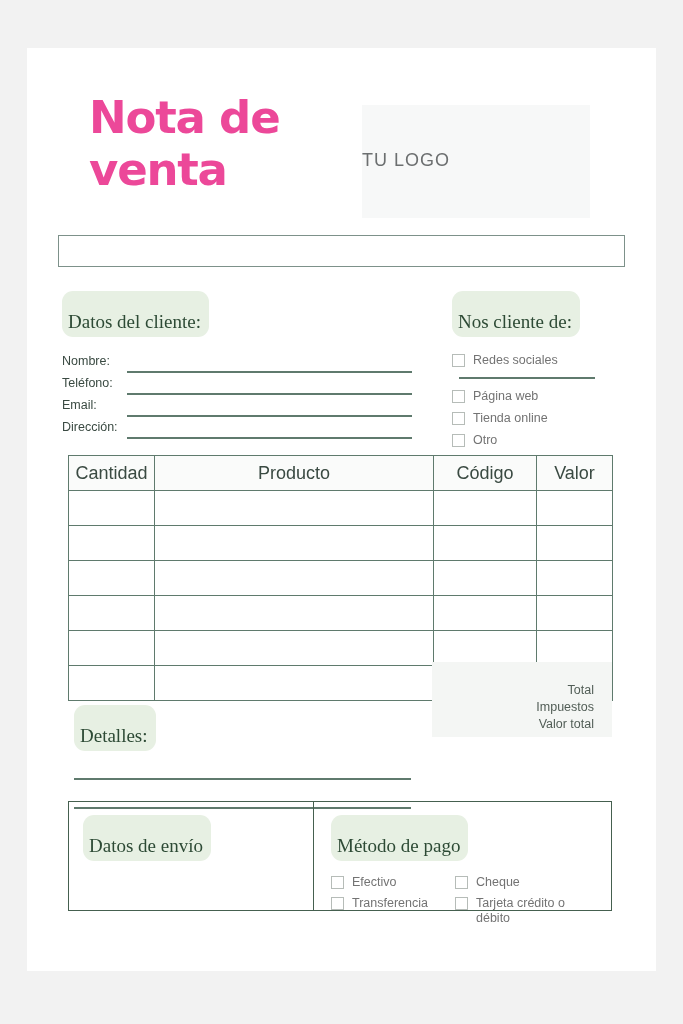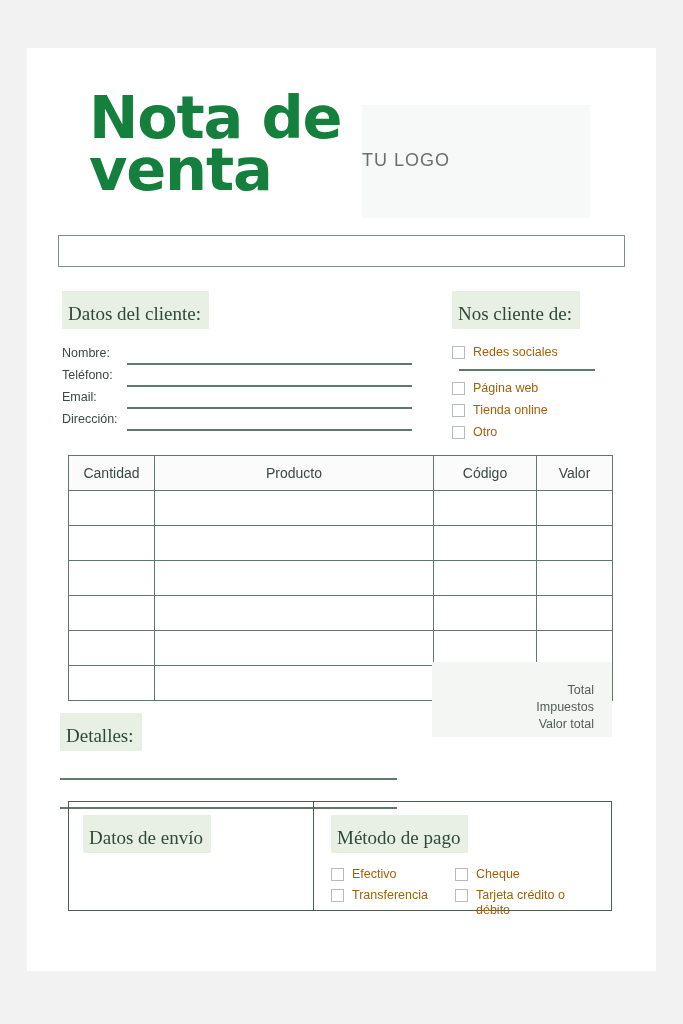--- a/index.html
+++ b/index.html
@@ -25,24 +25,24 @@
     position: absolute;
     left: 0; top: 0;
     width: 629px; height: 170px;
   }
   #doc-title {
     position: absolute;
     left: 62px; top: 44px;
     width: 260px;
     font-family: "DejaVu Sans", sans-serif;
     font-weight: bold;
-    font-size: 59px;
+    font-size: 45px;
     line-height: 52px;
     letter-spacing: -1.2px;
-    color: #15803d;
+    color: #ec4899;
   }
   #logo-box {
     position: absolute;
     left: 335px; top: 57px;
     width: 228px; height: 113px;
     background: #f7f8f8;
   }
   #logo-text {
     position: absolute;
     left: 0; top: 45px;
@@ -83,21 +83,22 @@
     position: absolute;
     left: 35px; top: 243px;
     width: 350px;
   }
   .section-heading {
     display: inline-block;
     font-family: "Liberation Serif", serif;
     font-size: 19px;
     color: #2d4a35;
     background: #e7f0e3;
-    padding: 12px 8px 4px 6px;
+    padding: 20px 8px 4px 6px;
+    border-radius: 11px;
   }
   .field-list { margin-top: 17px; }
   .field-row {
     position: relative;
     height: 22px;
   }
   .field-label {
     position: absolute;
     left: 0; top: 0;
     font-size: 12.5px;
@@ -124,21 +125,21 @@
   .checkbox {
     width: 13px; height: 13px;
     border: 1.4px solid #b6bcb8;
     background: #fff;
     flex: 0 0 13px;
     margin-top: 1px;
   }
   .cb-label {
     margin-left: 8px;
     font-size: 12.5px;
-    color: #a16207;
+    color: #737373;
     line-height: 15px;
   }
   #source-divider {
     width: 136px;
     border-bottom: 2.5px solid #5f7a6d;
     margin: 9px 0 10px 7px;
   }
 
   
   #items-table {
@@ -147,35 +148,34 @@
     width: 544px;
     border-collapse: collapse;
     table-layout: fixed;
   }
   #items-table th, #items-table td {
     border: 1.4px solid #5f7a6d;
     height: 35px;
   }
   #items-table th {
     font-weight: normal;
-    font-size: 14px;
+    font-size: 18px;
     color: #3a4a42;
     background: #fafbfa;
   }
   .col-cantidad { width: 86px; }
   .col-producto { width: 279px; }
   .col-codigo   { width: 103px; }
   .col-valor    { width: 76px; }
 
   
   #details-section {
     position: absolute;
-    left: 33px; top: 657px;
+    left: 47px; top: 657px;
     width: 375px;
-    margin-top: 8px;
   }
   .detail-line {
     width: 337px;
     border-bottom: 2px solid #5f7a6d;
     margin-top: 27px;
   }
   #totals-box {
     position: absolute;
     left: 405px; top: 614px;
     width: 180px; height: 75px;

